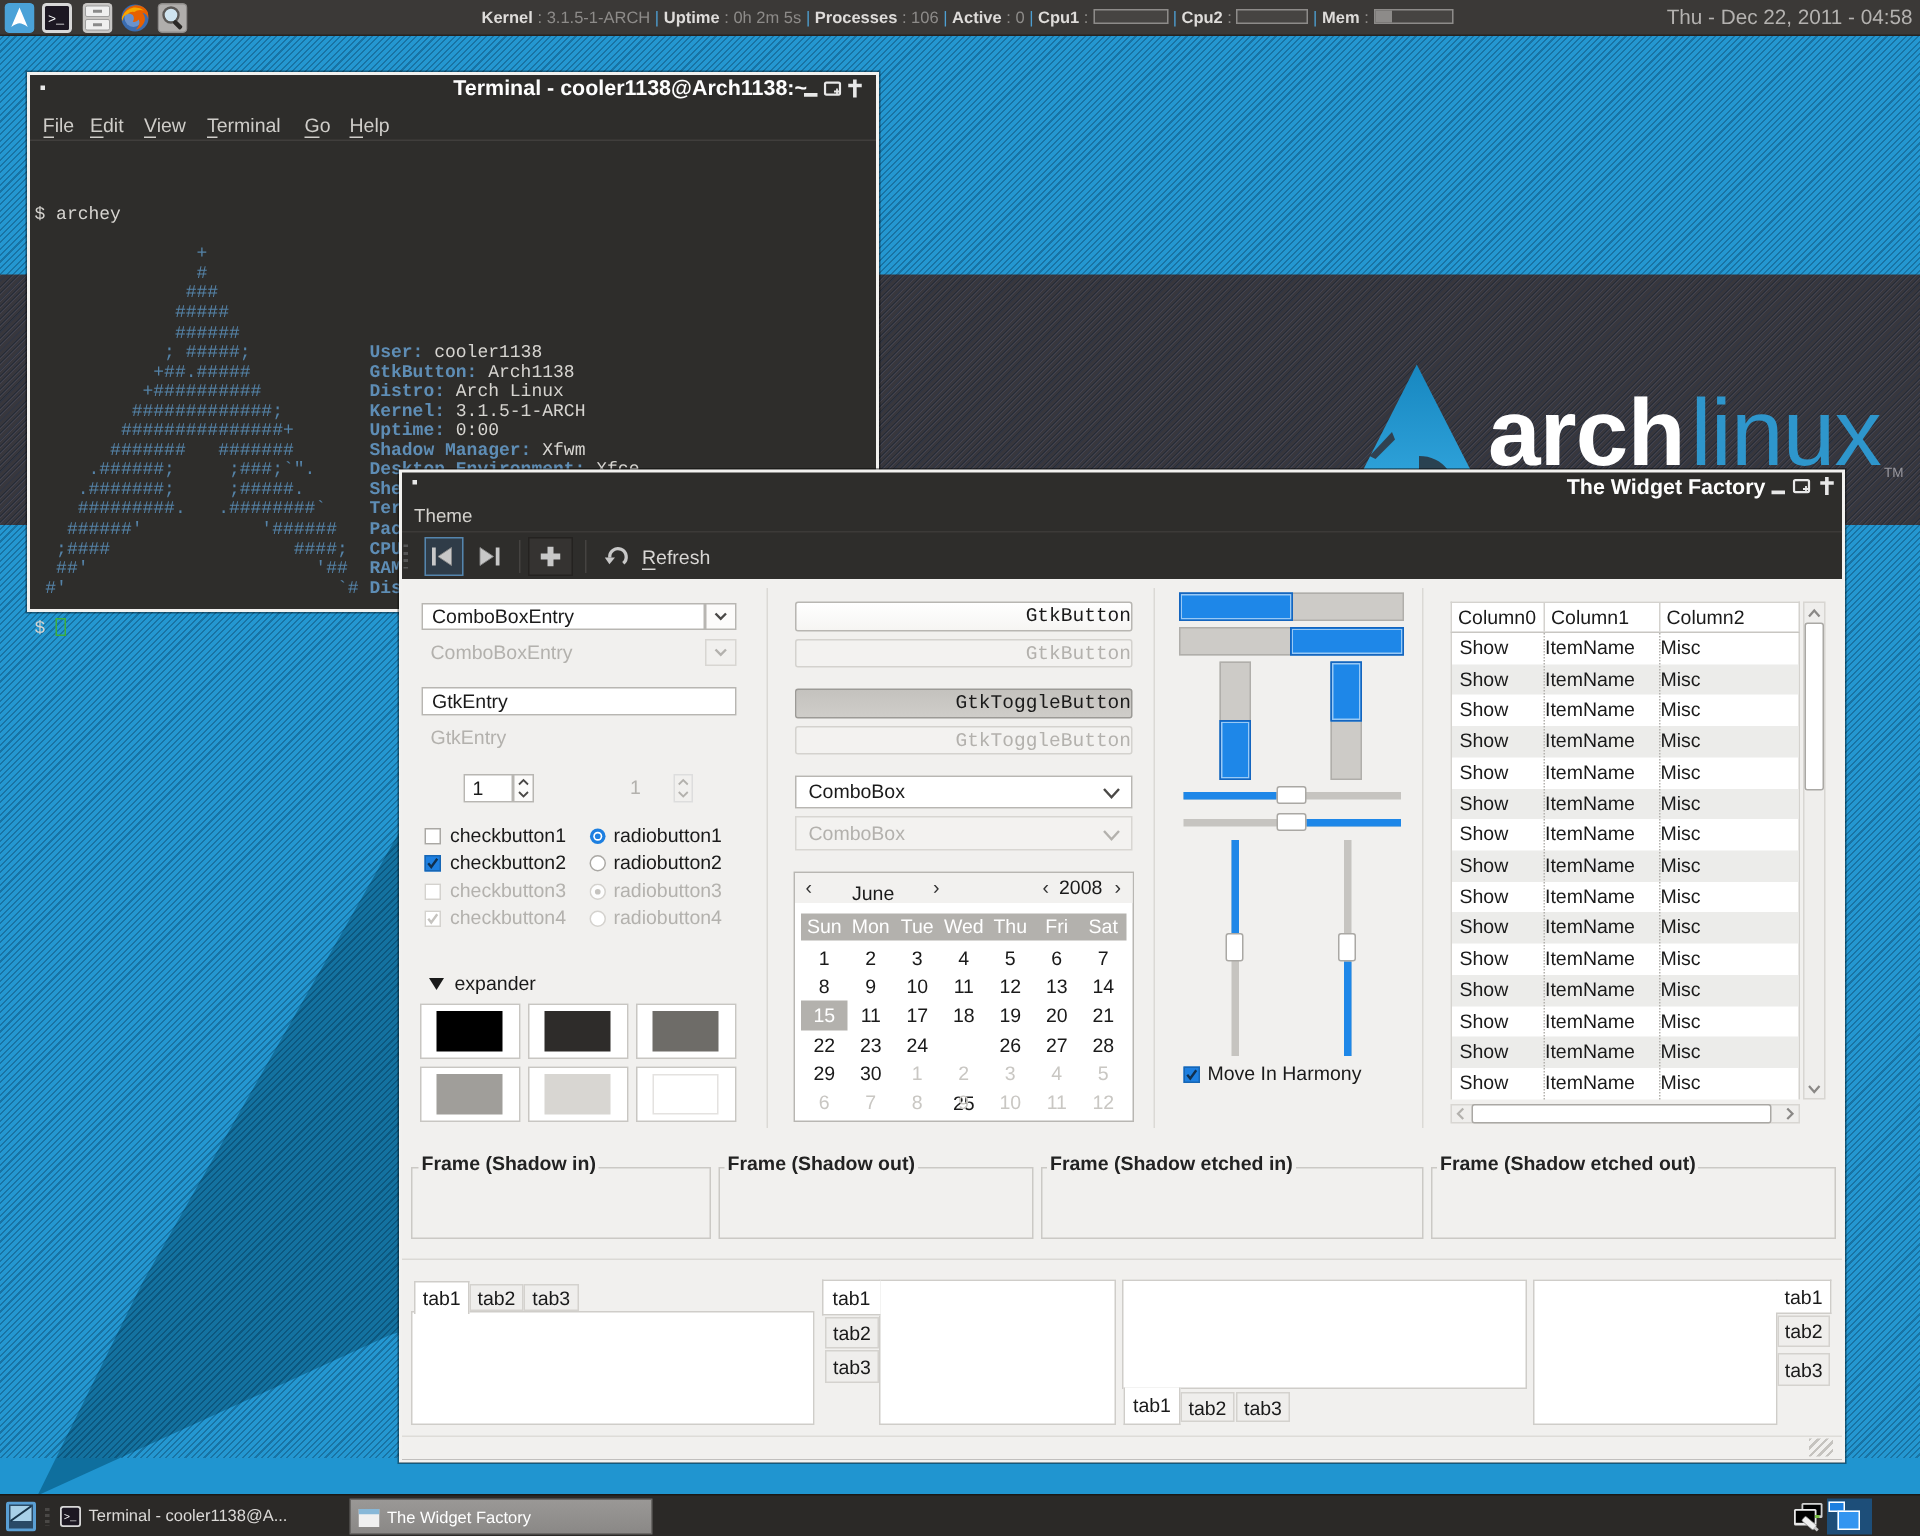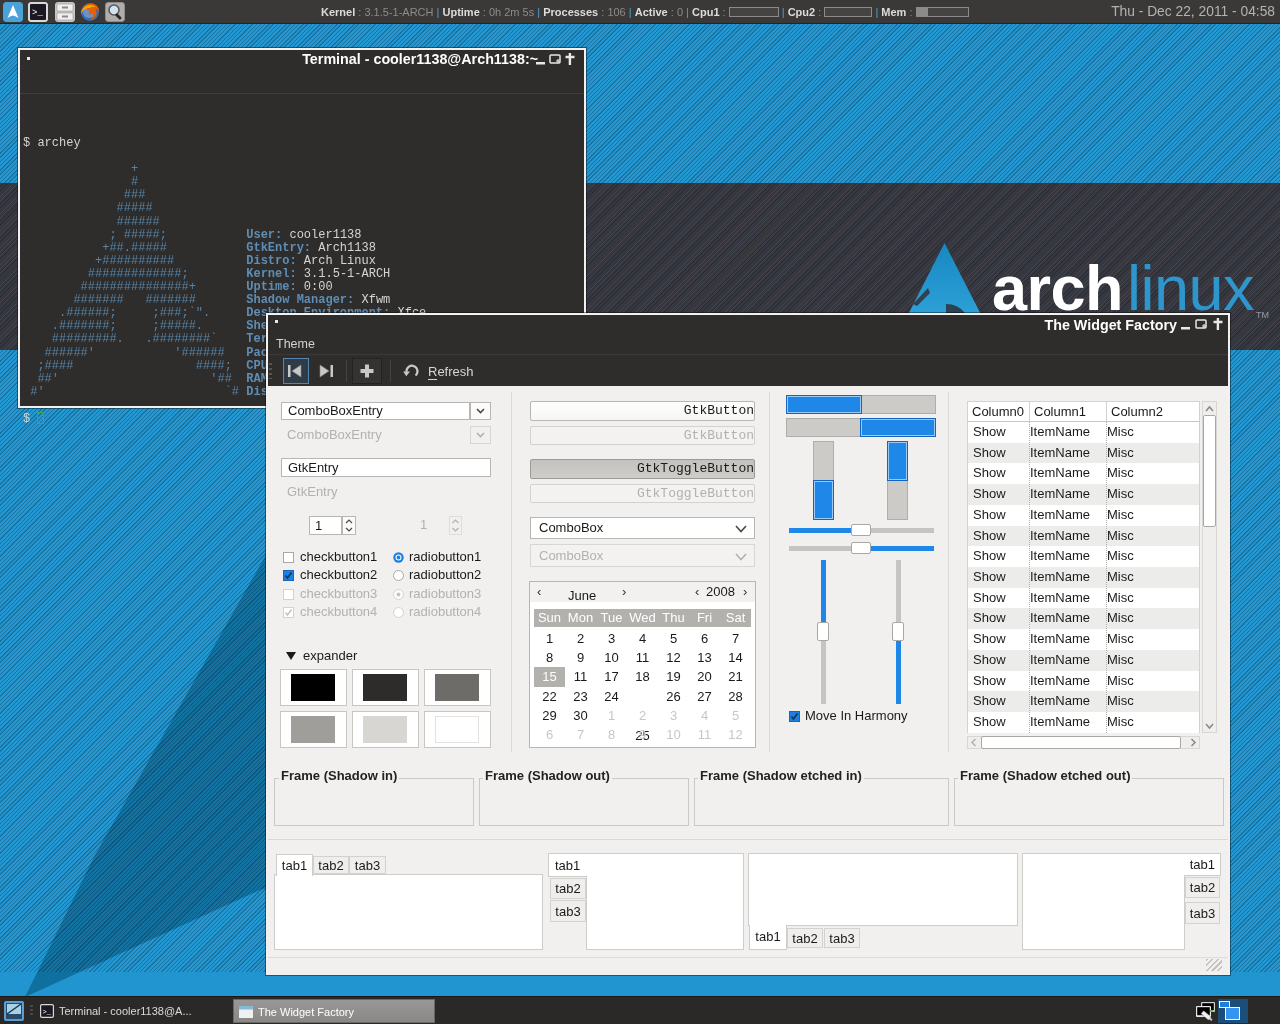--- a/index.html
+++ b/index.html
@@ -123,30 +123,38 @@
   <svg class="abs" style="right:37px;top:3px" width="12" height="14">
         <rect x="1" y="9" width="9" height="2.5" fill="#e8e8e8"></rect>
       </svg>
   <svg class="abs" style="right:23px;top:3px" width="12" height="14">
         <rect x="1" y="2" width="10" height="8" rx="1" fill="none" stroke="#e8e8e8" stroke-width="1.5"></rect>
         <path d="M7 8 h4 M9 6 v4" stroke="#e8e8e8" stroke-width="1.2"></path>
       </svg>
   <svg class="abs" style="right:8px;top:2px" width="12" height="15">
         <path d="M5.9 1 v12 M1.5 5 h9" stroke="#e8e8e8" stroke-width="2.4"></path>
       </svg>
+  <div class="menu">
+    <span style="left:8.5px"><u class="ml">F</u>ile</span>
+    <span style="left:40px"><u class="ml">E</u>dit</span>
+    <span style="left:76px"><u class="ml">V</u>iew</span>
+    <span style="left:118px"><u class="ml">T</u>erminal</span>
+    <span style="left:183px"><u class="ml">G</u>o</span>
+    <span style="left:213px"><u class="ml">H</u>elp</span>
+  </div>
   <div class="abs" style="left:0;top:42.5px;width:564px;height:1px;background:#403e3c"></div>
   <pre>$ archey
 
 <span class="art">               +</span>
 <span class="art">               #</span>
 <span class="art">              ###</span>
 <span class="art">             #####</span>
 <span class="art">             ######</span>
 <span class="art">            ; #####;</span>           <span class="alb">User:</span> cooler1138
-<span class="art">           +##.#####</span>           <span class="alb">GtkEntry:</span> Arch1138
+<span class="art">           +##.#####</span>           <span class="alb">GtkButton:</span> Arch1138
 <span class="art">          +##########</span>          <span class="alb">Distro:</span> Arch Linux
 <span class="art">         #############;</span>        <span class="alb">Kernel:</span> 3.1.5-1-ARCH
 <span class="art">        ###############+</span>       <span class="alb">Uptime:</span> 0:00
 <span class="art">       #######   #######</span>       <span class="alb">Shadow Manager:</span> Xfwm
 <span class="art">     .######;     ;###;`".</span>     <span class="alb">Desktop Environment:</span> Xfce
 <span class="art">    .#######;     ;#####.</span>      <span class="alb">Shell:</span> /bin/bash
 <span class="art">    #########.   .########`</span>    <span class="alb">Terminal:</span> xterm
 <span class="art">   ######'           '######</span>   <span class="alb">Packages:</span> 586
 <span class="art">  ;####                 ####;</span>  <span class="alb">CPU:</span> Intel(R) Core(TM)2 Duo
 <span class="art">  ##'                     '##</span>  <span class="alb">RAM:</span> 246 MB / 2013 MB

